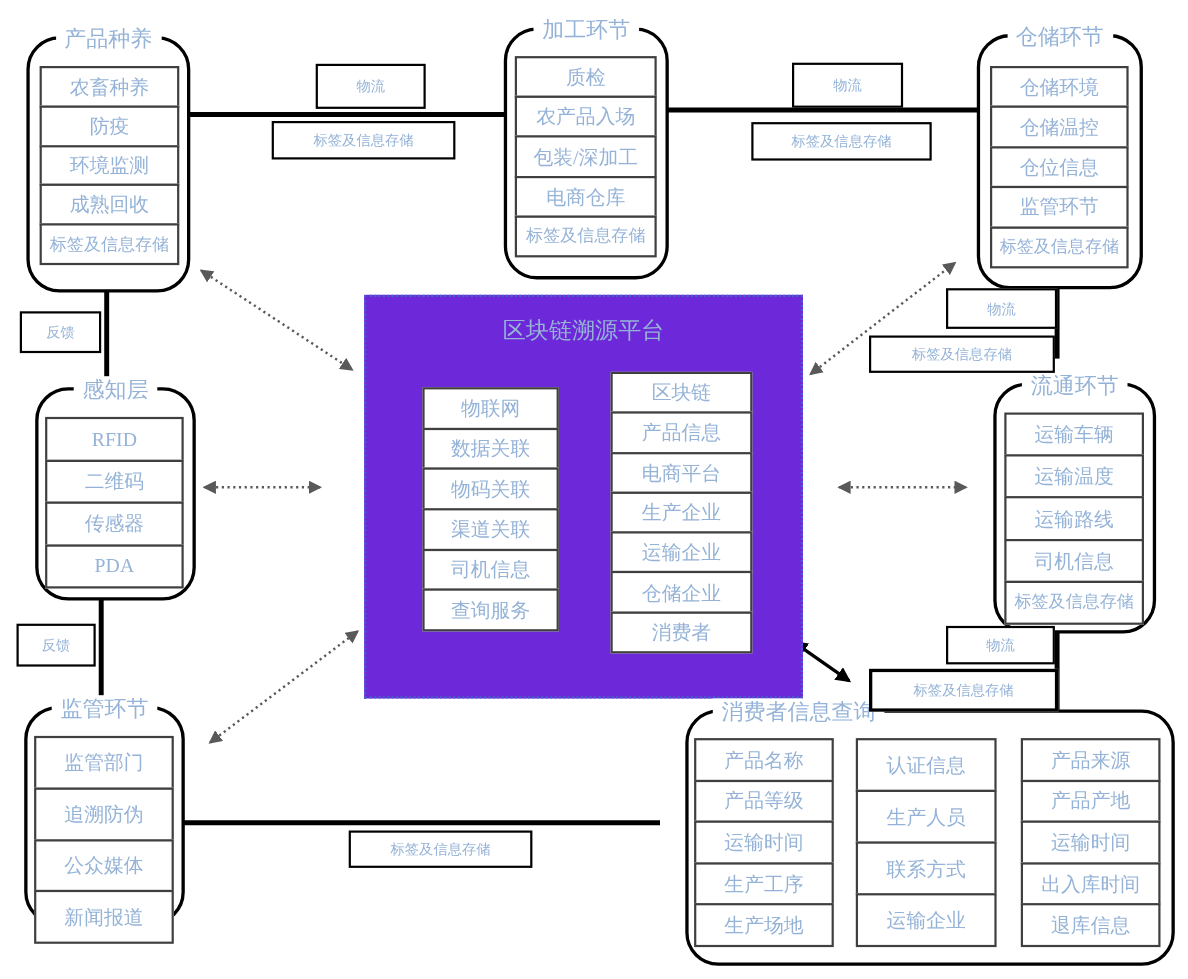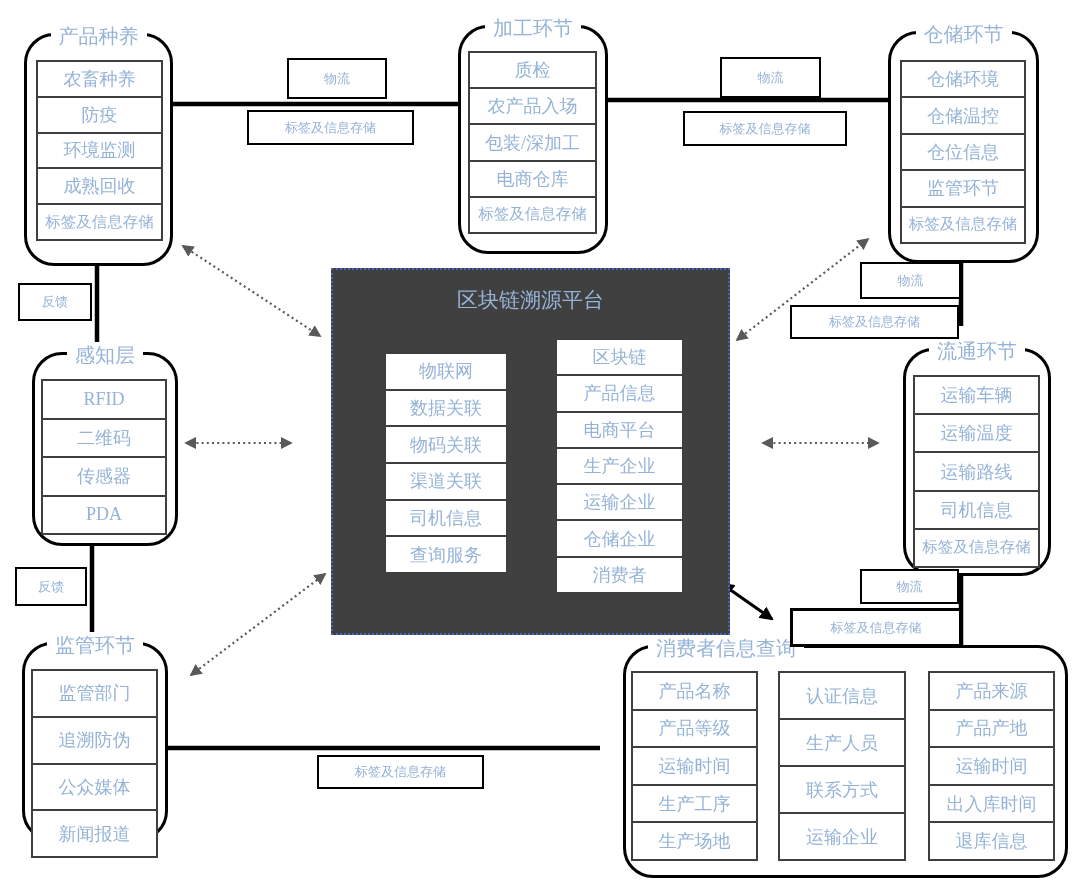--- a/index.html
+++ b/index.html
@@ -10,21 +10,21 @@
   .node{position:absolute;background:#fff;border:3px solid #000;border-radius:30px;z-index:1;}
   .node-title{position:absolute;top:-13px;left:50%;transform:translateX(-50%);
               background:#fff;padding:0 8px;font-size:20px;line-height:26px;
               color:var(--blue);white-space:nowrap;z-index:2;}
   .node-title.left{left:22px;transform:none;}
   .table{position:absolute;display:flex;flex-direction:column;}
   .cell{flex:1;display:flex;align-items:center;justify-content:center;
         border:2px solid var(--inner);margin-top:-2px;background:#fff;
         font-size:18px;color:var(--blue);white-space:nowrap;overflow:hidden;}
   .cell:first-child{margin-top:0;}
-  .platform{position:absolute;background:#404040;border:2px dotted var(--platform);
+  .platform{position:absolute;background:#6d28d9;border:2px dotted var(--platform);
             border-radius:0;z-index:1;}
   .platform-title{position:absolute;top:16px;left:0;width:100%;text-align:center;
                   font-size:21px;color:var(--blue);}
   .label{position:absolute;display:flex;align-items:center;justify-content:center;
          background:#fff;border:2px solid #000;font-size:13px;color:var(--blue);
          white-space:nowrap;z-index:3;}
   .label.thickb{border-width:3px;}
 </style>
 </head>
 <body>

